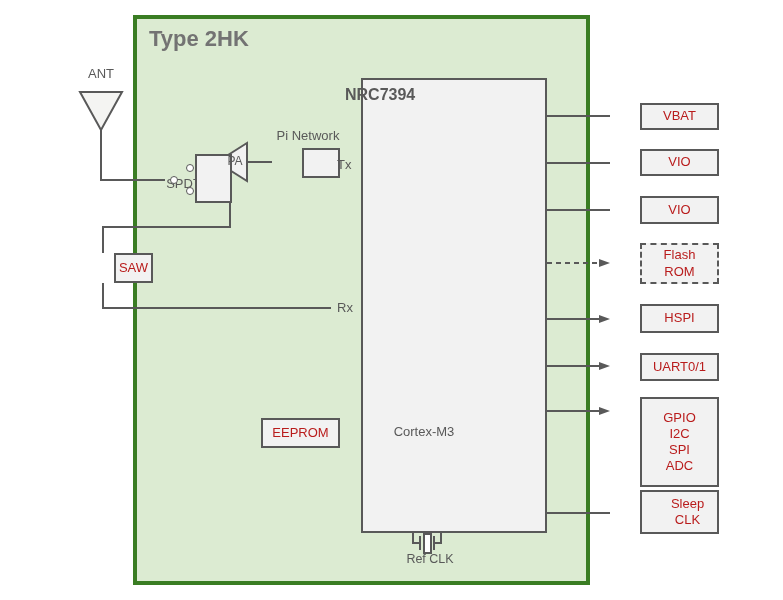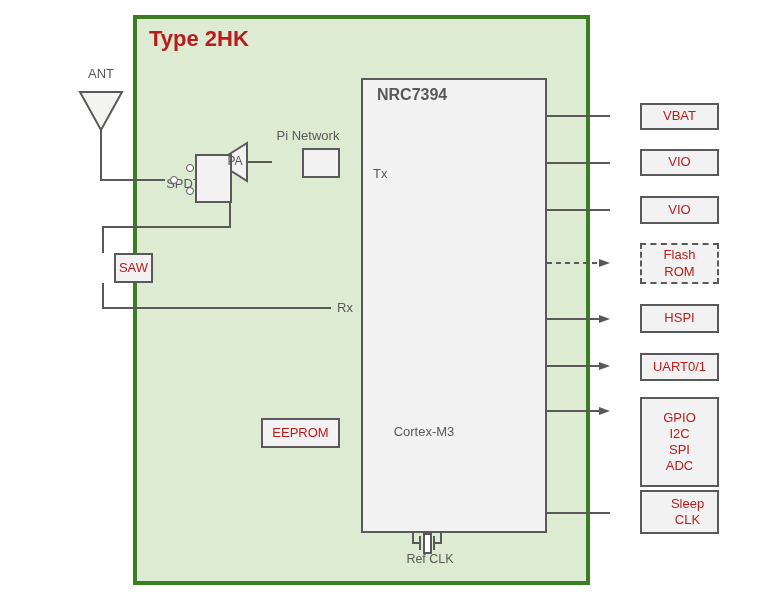--- a/index.html
+++ b/index.html
@@ -50,31 +50,30 @@
     color: #595959;
     text-align: center;
     z-index: 2;
     white-space: nowrap;
   }
   #title {
     position: absolute;
     left: 149px; top: 26px;
     font-size: 22px;
     font-weight: bold;
-    color: #b91c1c;
+    color: #737373;
     z-index: 2;
   }
   #chip-name {
     position: absolute;
     left: 345px; top: 86px;
     font-size: 16px;
     font-weight: bold;
     color: #595959;
     z-index: 3;
-    margin-left: 32px;
   }
   .pin-lbl { position: absolute; font-size: 13px; color: #595959; z-index: 3; }
   .dot {
     position: absolute;
     width: 8px; height: 8px;
     box-sizing: border-box;
     background: #ffffff;
     border: 1.5px solid #595959;
     border-radius: 50%;
     z-index: 3;
@@ -154,21 +153,21 @@
 
   <div class="lbl" style="left:268px; top:128px; width:80px;">Pi Network</div>
   <div class="box" style="left:272px; top:148px; width:38px; height:30px;"></div>
 
   <div class="box" style="left:84px; top:253px; width:39px; height:30px;">
     <span>SAW</span>
   </div>
 
   <div class="box" style="left:331px; top:78px; width:186px; height:455px;"></div>
   <div id="chip-name">NRC7394</div>
-  <div class="pin-lbl" style="left:337px; top:166px;margin-left:36px;">Tx</div>
+  <div class="pin-lbl" style="left:337px; top:157px;">Tx</div>
   <div class="pin-lbl" style="left:337px; top:300px;">Rx</div>
   <div class="lbl" style="left:331px; top:424px; width:186px; z-index:3;">Cortex-M3</div>
 
   <div class="box" style="left:231px; top:418px; width:79px; height:30px;">
     <span>EEPROM</span>
   </div>
 
   <div class="lbl" style="left:390px; top:552px; width:80px; font-size:12.5px;">Ref CLK</div>
 
   <div class="box" style="left:610px; top:103px; width:79px; height:27px;">

